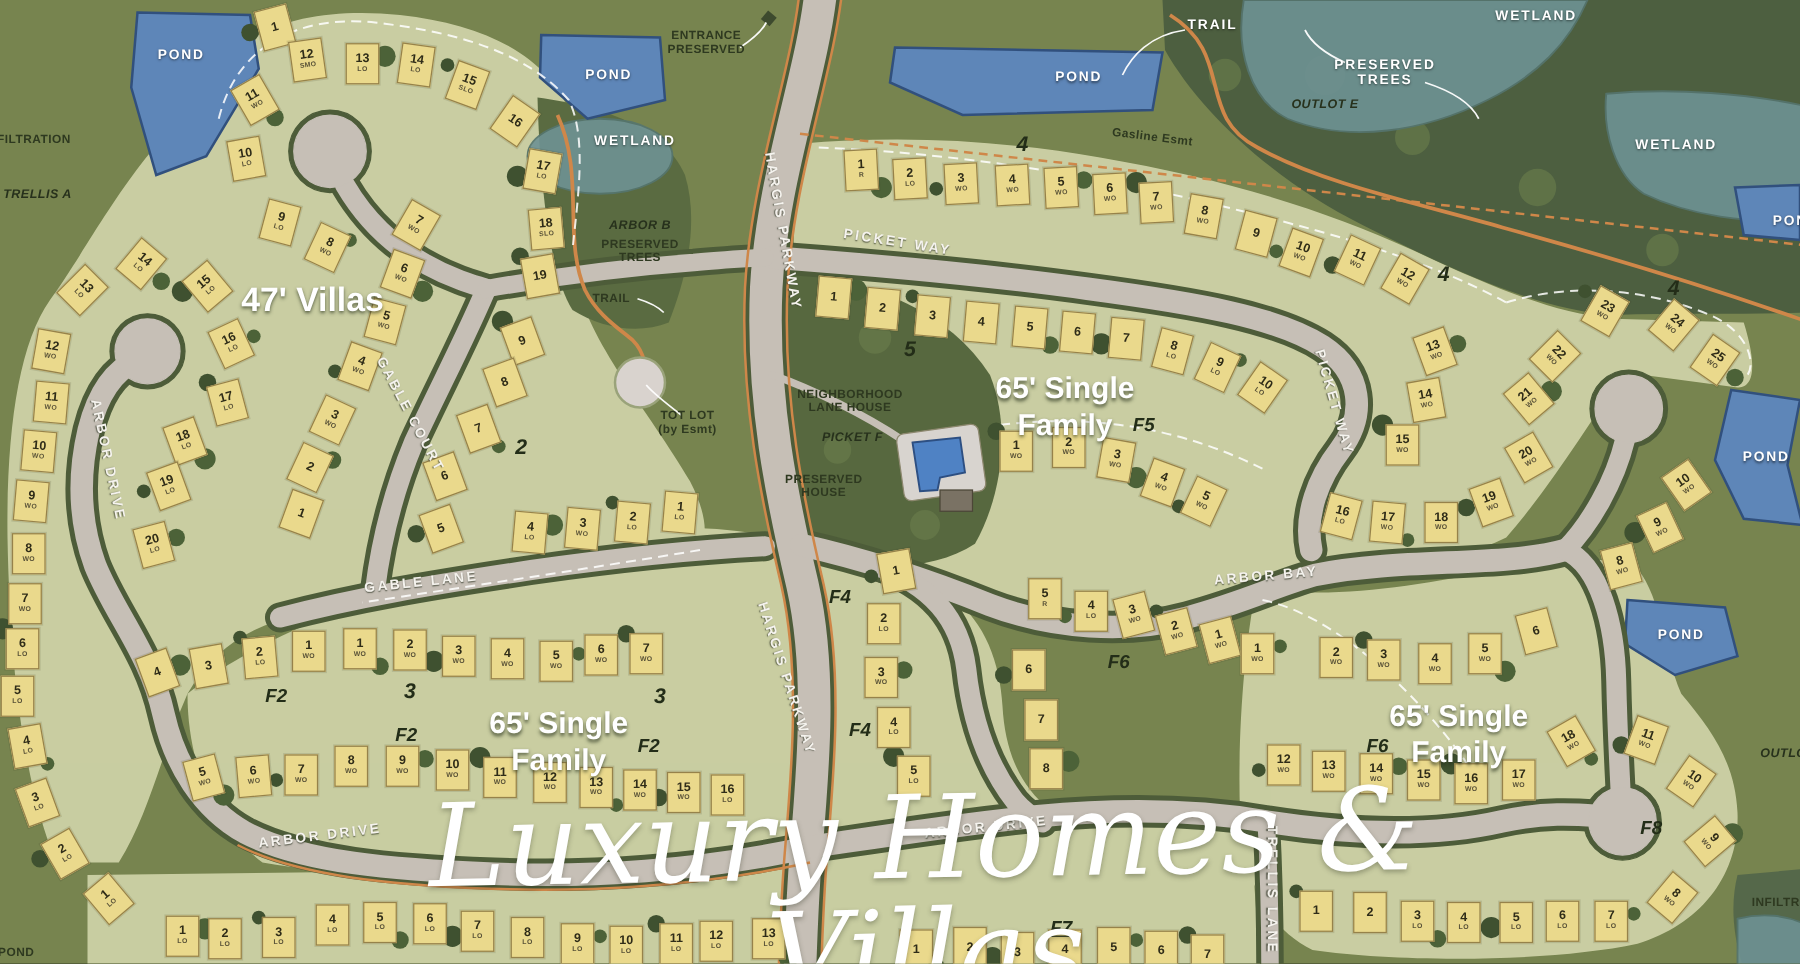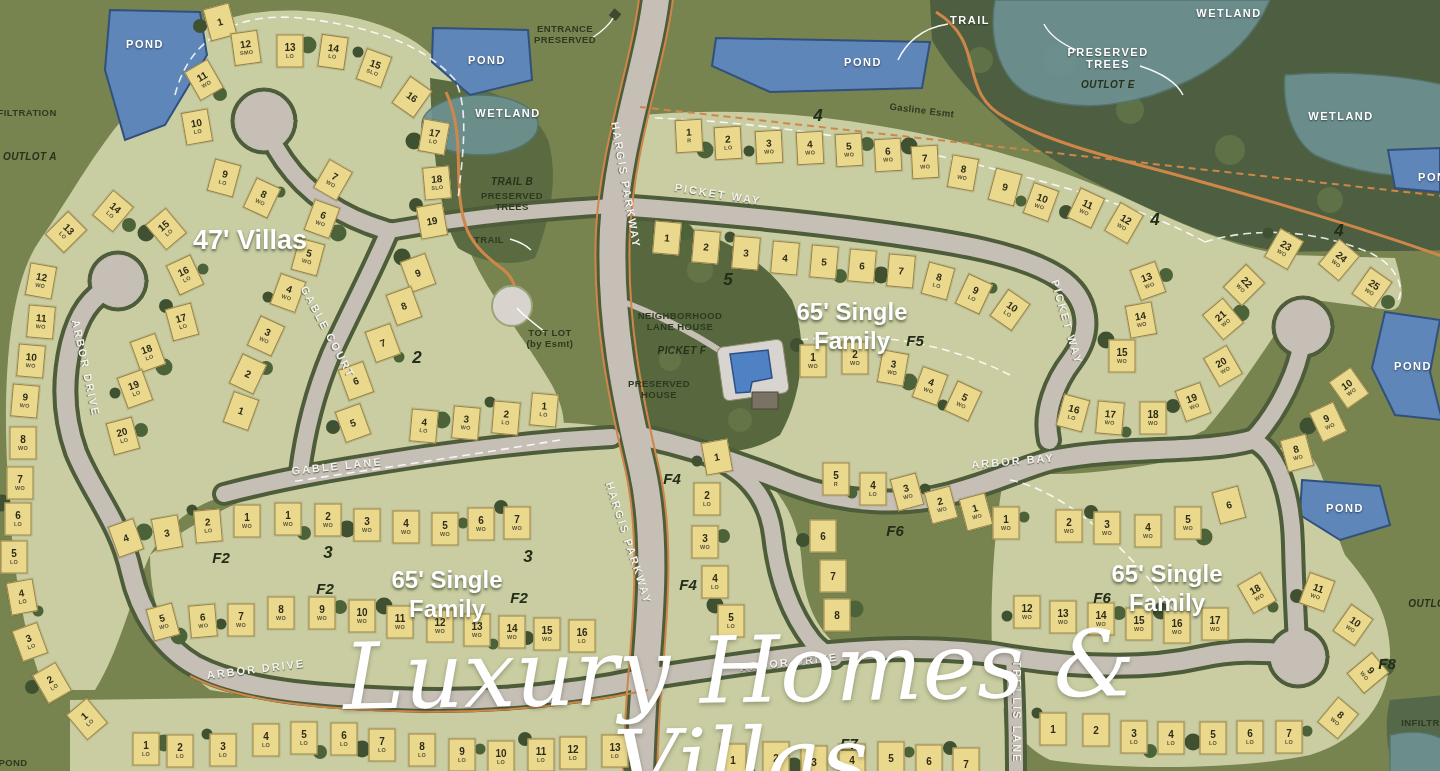--- a/index.html
+++ b/index.html
@@ -926,32 +926,32 @@
       <div class="lbl light-sm" style="left: 970px; top: 20px;">
         <div>TRAIL</div>
       </div>
       <div class="lbl dark-sm" style="left: 489px; top: 239px;">
         <div>TRAIL</div>
       </div>
       <div class="lbl light-sm" style="left: 1108px; top: 58px;">
         <div>PRESERVED</div>
         <div>TREES</div>
       </div>
-      <div class="lbl dark-it" style="left: 1108px; top: 84px;">
+      <div class="lbl dark-it" style="left: 1060px; top: 84px;">
         <div>OUTLOT E</div>
       </div>
       <div class="lbl dark-it" style="left: 512px; top: 181px;">
-        <div>TRAIL B</div>
+        <div>ARBOR B</div>
       </div>
       <div class="lbl dark-sm" style="left: 512px; top: 201px;">
         <div>PRESERVED</div>
         <div>TREES</div>
       </div>
       <div class="lbl dark-it" style="left: 30px; top: 156px;">
-        <div>OUTLOT A</div>
+        <div>TRELLIS A</div>
       </div>
       <div class="lbl dark-sm" style="left: 22px; top: 112px;">
         <div>INFILTRATION</div>
       </div>
       <div class="lbl dark-sm" style="left: 565px; top: 34px;">
         <div>ENTRANCE</div>
         <div>PRESERVED</div>
       </div>
       <div class="lbl dark-sm" style="left: 680px; top: 321px;">
         <div>NEIGHBORHOOD</div>
@@ -1048,21 +1048,21 @@
       </div>
       <div class="lbl phase-lbl" style="left: 895px; top: 530px;">
         <div>F6</div>
       </div>
       <div class="lbl phase-lbl" style="left: 1102px; top: 597px;">
         <div>F6</div>
       </div>
       <div class="lbl phase-lbl" style="left: 849px; top: 743px; text-decoration: underline;">
         <div>F7</div>
       </div>
-      <div class="lbl phase-lbl" style="left: 1387px; top: 663px;">
+      <div class="lbl phase-lbl" style="left: 1321px; top: 663px;">
         <div>F8</div>
       </div>
       <div class="lbl blocknum" style="left: 417px; top: 358px;">
         <div>2</div>
       </div>
       <div class="lbl blocknum" style="left: 328px; top: 553px;">
         <div>3</div>
       </div>
       <div class="lbl blocknum" style="left: 528px; top: 557px;">
         <div>3</div>

